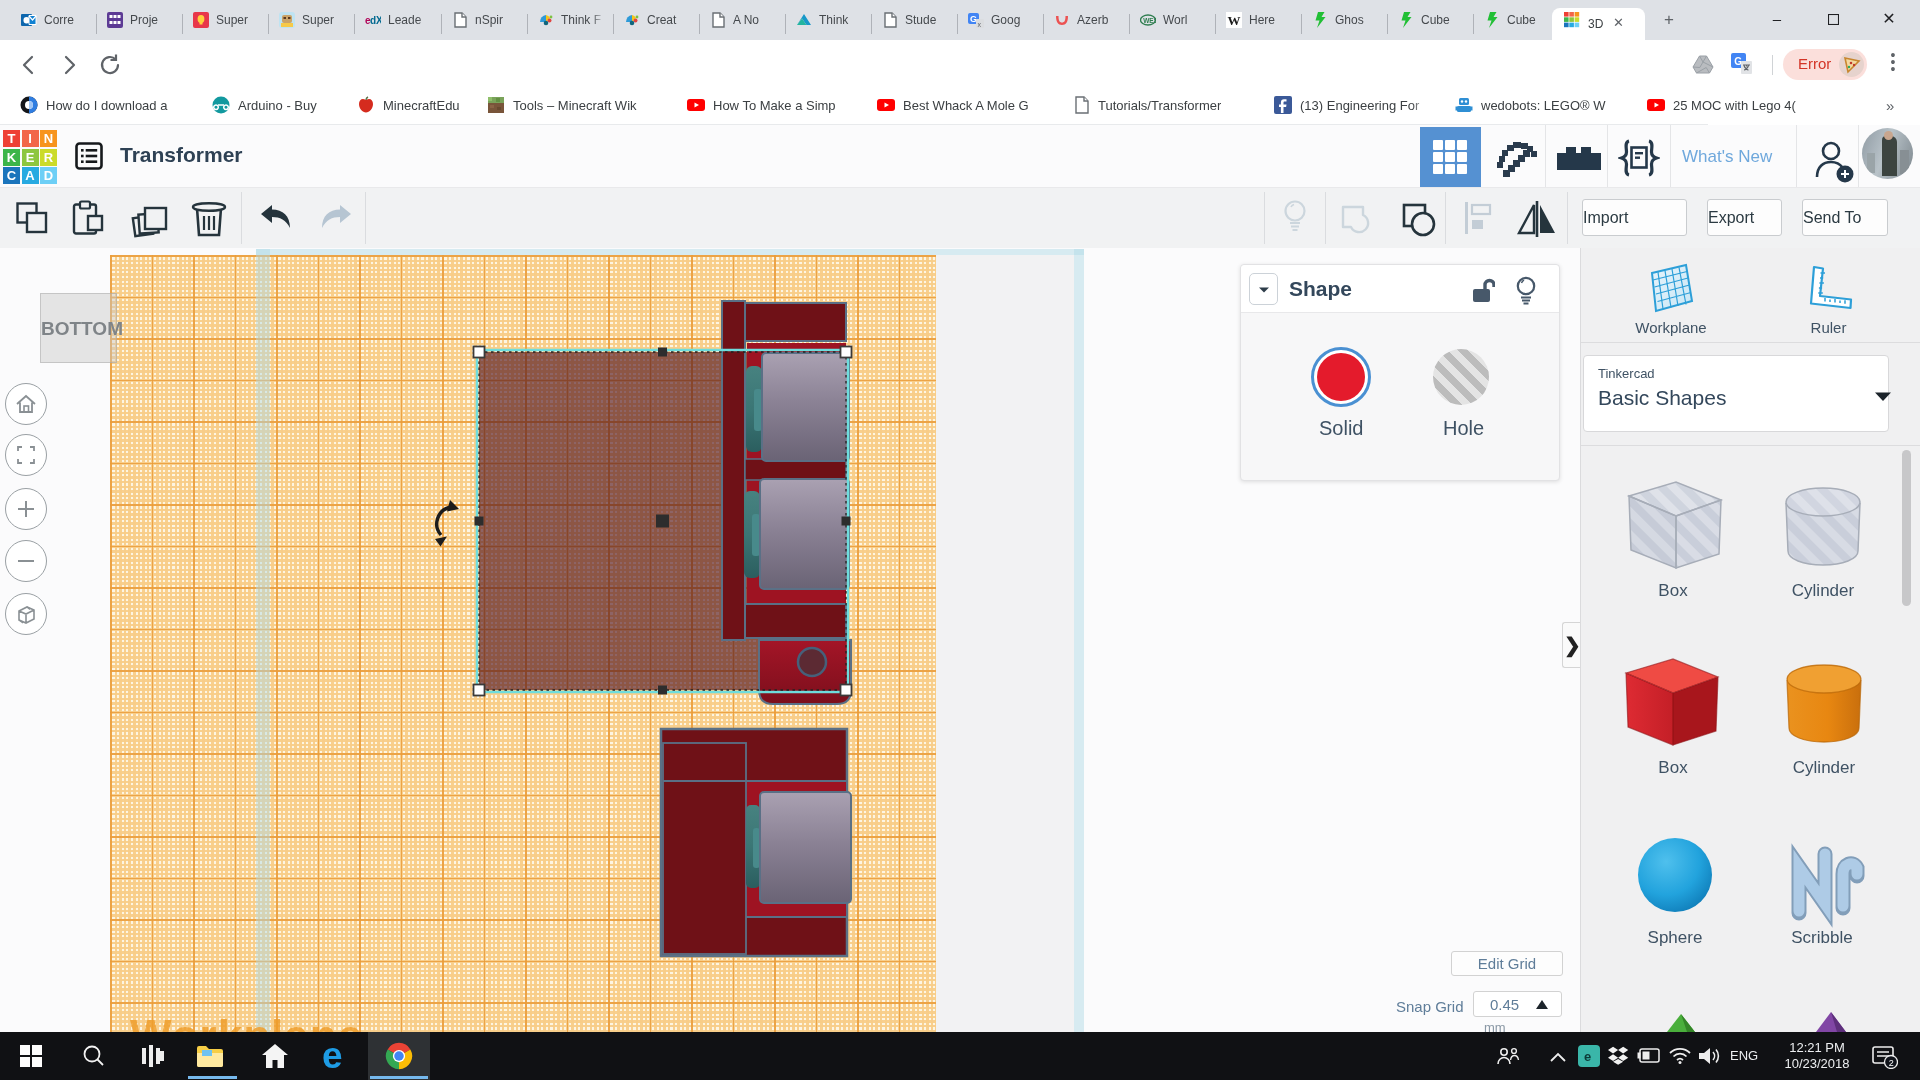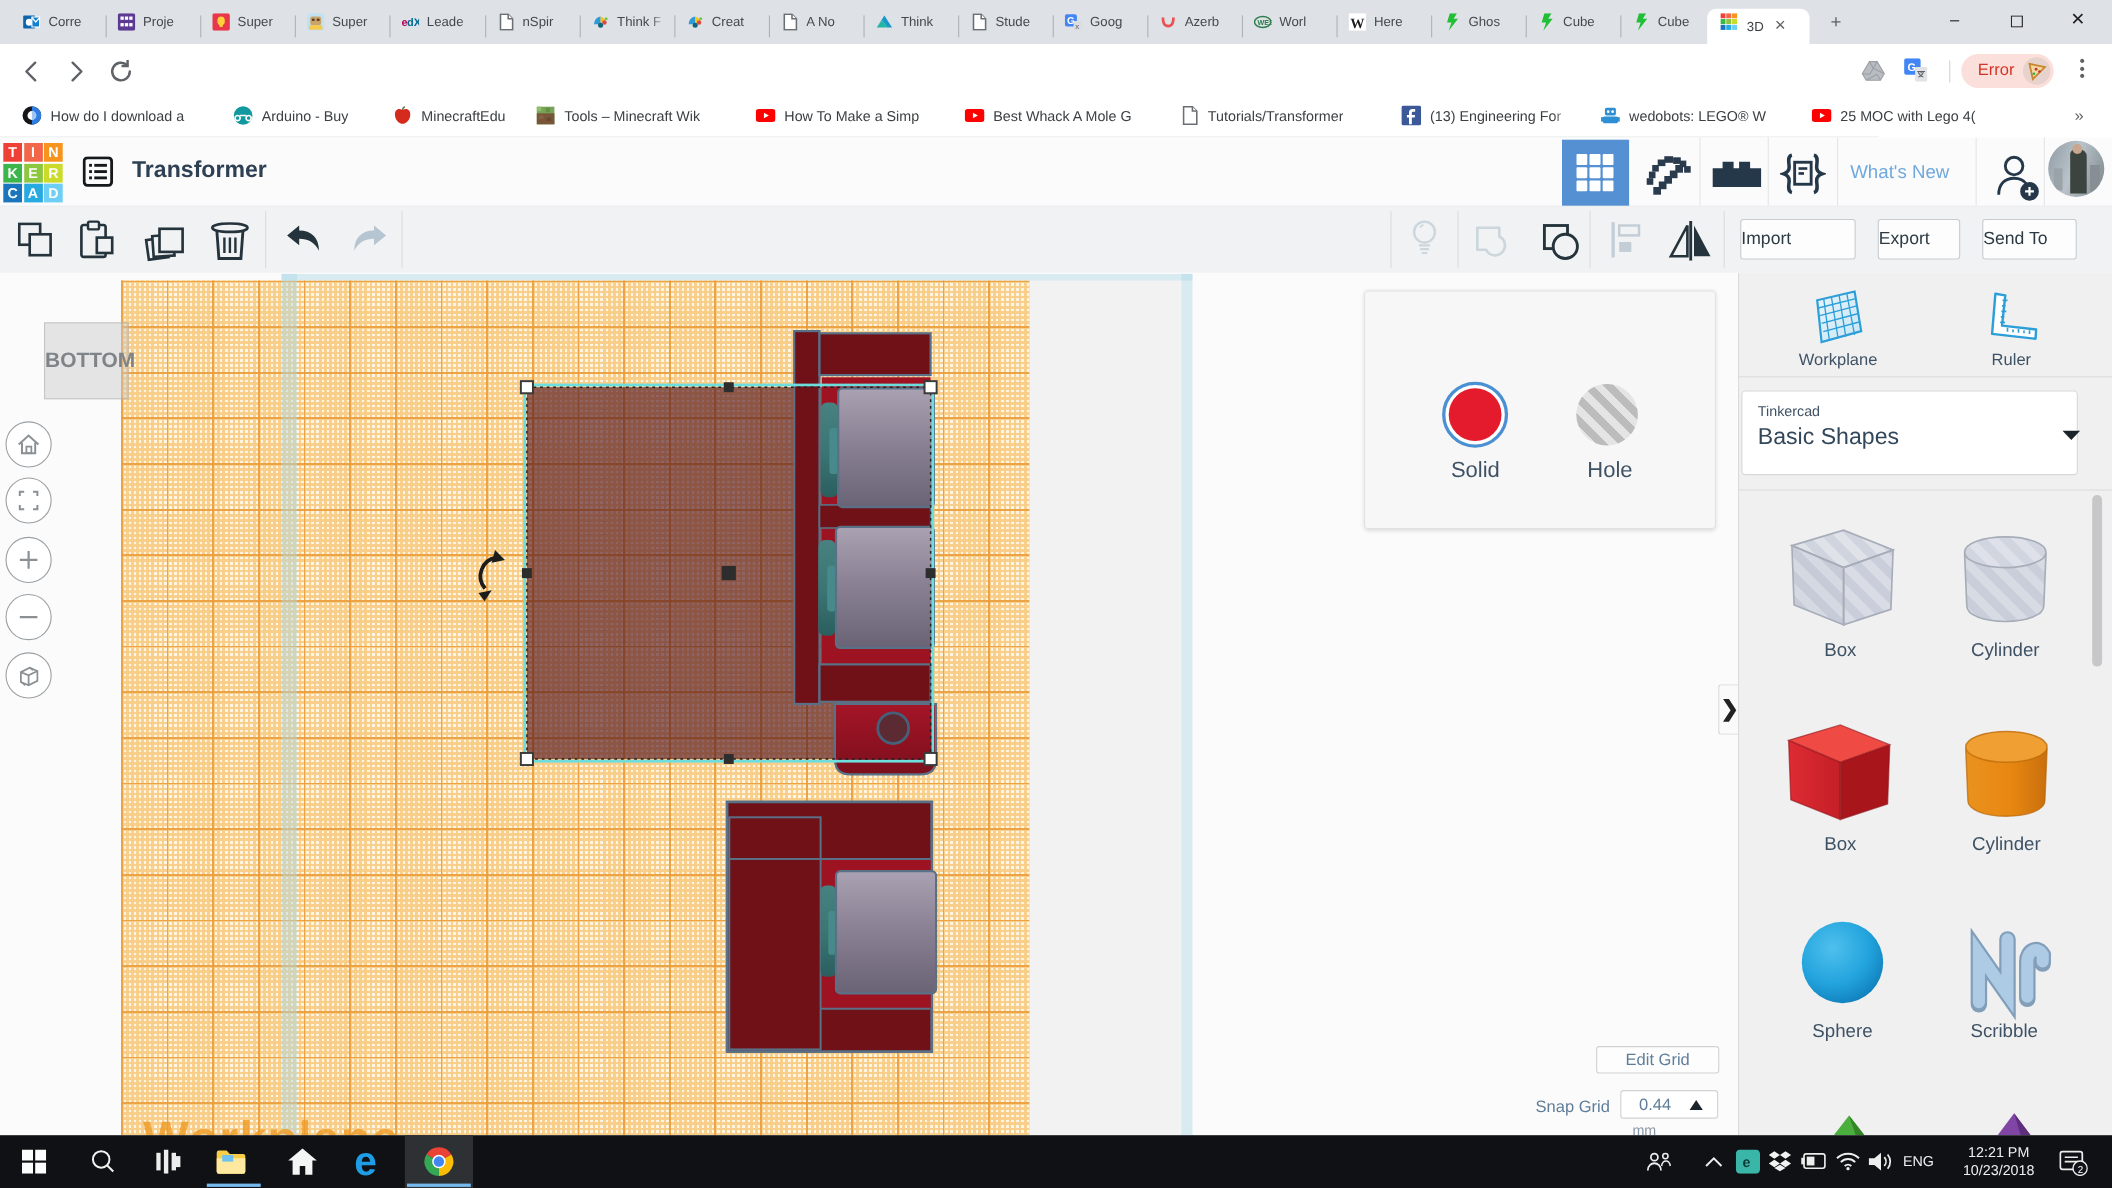--- a/index.html
+++ b/index.html
@@ -622,28 +622,43 @@
     <div class="navcirc" style="top:292px;"><svg width="40" height="40" viewBox="0 0 40 40">
           <path d="M12 20 H28" stroke="#8a9094" stroke-width="2"></path>
         </svg></div>
     <div class="navcirc" style="top:345px;"><svg width="40" height="40" viewBox="0 0 40 40">
           <path d="M13 17 L21 13 L28 16 L28 25 L20 29 L13 26 Z M13 17 L20 20 L28 16 M20 20 L20 29" fill="none" stroke="#8a9094" stroke-width="1.6"></path>
           <path d="M13 26 L17 29 M21 13 L24 15.5" stroke="#8a9094" stroke-width="1.4"></path>
         </svg></div>
     <div id="editgrid">Edit Grid</div>
     <div id="snaplabel">Snap Grid</div>
     <div id="snapdd">
-        <span style="position:absolute;left:16px;top:4px;">0.44</span>
+        <span style="position:absolute;left:16px;top:4px;">0.45</span>
         <span style="position:absolute;left:62px;top:8px;width:0;height:0;border-left:6.5px solid transparent;border-right:6.5px solid transparent;border-bottom:9px solid #1c242b;"></span>
       </div>
     <div id="mm">mm</div>
     <div id="expander">❯</div>
   </div>
 
   <div id="shapepanel">
+    <div id="shapehead">
+      <div id="ddbtn"><svg width="12" height="8" style="margin:12px 8px;">
+            <path d="M1 1.5 L6 6.5 L11 1.5 Z" fill="#2e3d4a"></path>
+          </svg></div>
+      <div id="shapetitle">Shape</div>
+      <div style="position:absolute;left:230px;top:12px;"><svg width="24" height="27" viewBox="0 0 24 27">
+            <rect x="2" y="12" width="17" height="13" rx="2" fill="#47586a"></rect>
+            <path d="M14 12 V8 a4.5 4.5 0 0 1 9 0 V10" fill="none" stroke="#47586a" stroke-width="3.4"></path>
+          </svg></div>
+      <div style="position:absolute;left:274px;top:11px;"><svg width="22" height="30" viewBox="0 0 22 30">
+            <circle cx="11" cy="10" r="8.2" fill="none" stroke="#47586a" stroke-width="2.2"></circle>
+            <path d="M6 21.5 h10 M7 24.5 h8 M8.5 27.5 h5" stroke="#47586a" stroke-width="1.8"></path>
+            <path d="M6.5 7 a5.5 5.5 0 0 1 2.5 -2.8" stroke="#47586a" stroke-width="1.5" fill="none"></path>
+          </svg></div>
+    </div>
     <div id="solidc">
         <div class="inner"></div>
       </div>
     <div id="holec"></div>
     <div class="sclabel" style="left:78px;">Solid</div>
     <div class="sclabel" style="left:202px;">Hole</div>
   </div>
 
   <div id="rightbar">
     <div style="position:absolute;left:63px;top:15px;"><svg width="50" height="50" viewBox="0 0 50 50">

